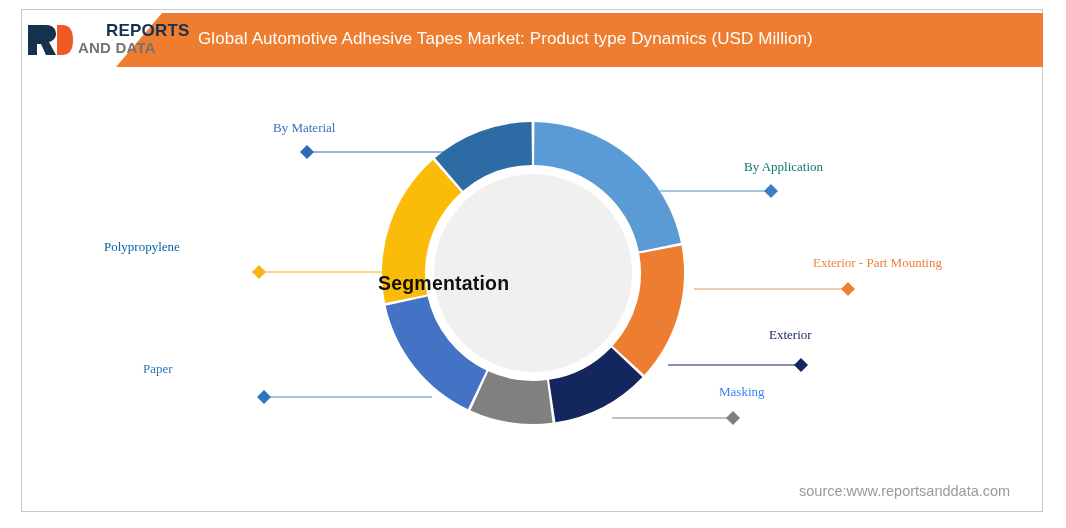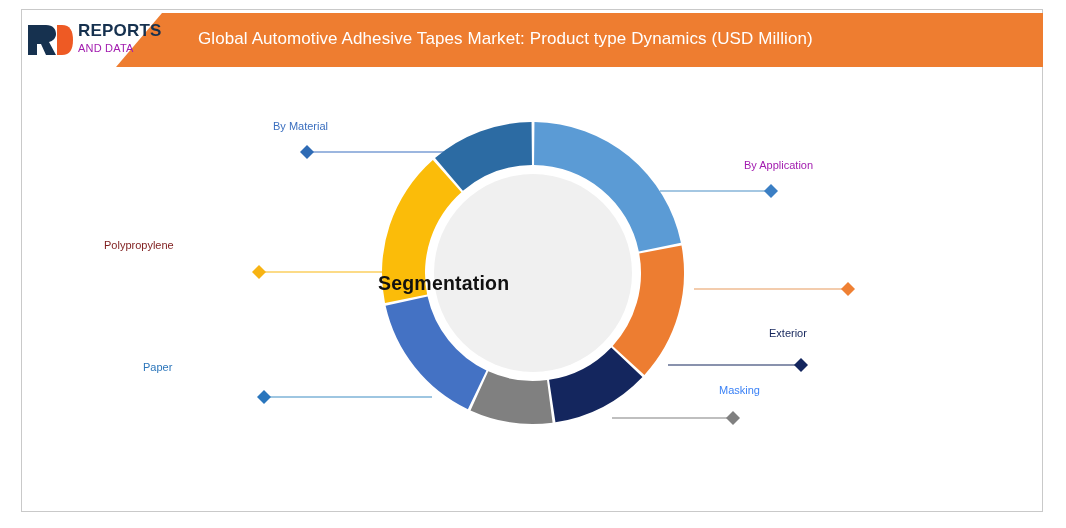--- a/index.html
+++ b/index.html
@@ -74,25 +74,26 @@
     position: absolute;
     left: 52px;
     top: 2px;
   }
   .logo-line1 {
     font-size: 17px;
     font-weight: bold;
     color: #16314f;
     line-height: 18px;
     letter-spacing: 0.2px;
+    margin-left: 28px;
   }
   .logo-line2 {
-    font-size: 11px;
-    font-weight: normal;
-    color: #a21caf;
+    font-size: 15px;
+    font-weight: bold;
+    color: #737373;
     line-height: 16px;
     letter-spacing: 0.2px;
   }
 
   
   .donut-wrap {
     position: absolute;
     left: 378px;
     top: 98px;
     width: 310px;
@@ -106,28 +107,29 @@
     text-align: left;
     font-size: 19.5px;
     font-weight: bold;
     color: #111111;
     letter-spacing: 0.2px;
   }
 
   
   .callout {
     position: absolute;
-    font-size: 11px;
+    font-size: 13px;
     white-space: nowrap;
+    font-family: Liberation Serif, serif;
   }
 
   .lbl-by-material    { left: 273px; top: 120px; color: #3b6fbf; }
-  .lbl-polypropylene  { left: 104px; top: 239px; color: #7f1d1d; }
+  .lbl-polypropylene  { left: 104px; top: 239px; color: #0369a1; }
   .lbl-paper          { left: 143px; top: 361px; color: #2c76bb; }
-  .lbl-by-application { left: 744px; top: 159px; color: #a21caf; }
+  .lbl-by-application { left: 744px; top: 159px; color: #0f766e; }
   .lbl-exterior       { left: 813px; top: 255px; color: #ef7f3a; }
   .lbl-labeling       { left: 769px; top: 327px; color: #15265c; }
   .lbl-masking        { left: 719px; top: 384px; color: #3b82f6; }
 
   
   .leaders {
     position: absolute;
     left: 0;
     top: 0;
     width: 1066px;
@@ -203,17 +205,19 @@
       </g>
     <circle cx="155" cy="175" r="99" fill="#f0f0f0"></circle>
   </svg>
 
   <div class="center-label">Segmentation</div>
 
   <div class="callout lbl-by-material">By Material</div>
   <div class="callout lbl-polypropylene">Polypropylene</div>
   <div class="callout lbl-paper">Paper</div>
   <div class="callout lbl-by-application">By Application</div>
+  <div class="callout lbl-exterior">Exterior - Part Mounting</div>
   <div class="callout lbl-labeling">Exterior</div>
   <div class="callout lbl-masking">Masking</div>
 
+  <div class="source-text">source:www.reportsanddata.com</div>
 
 </div>
 
 </body></html>

